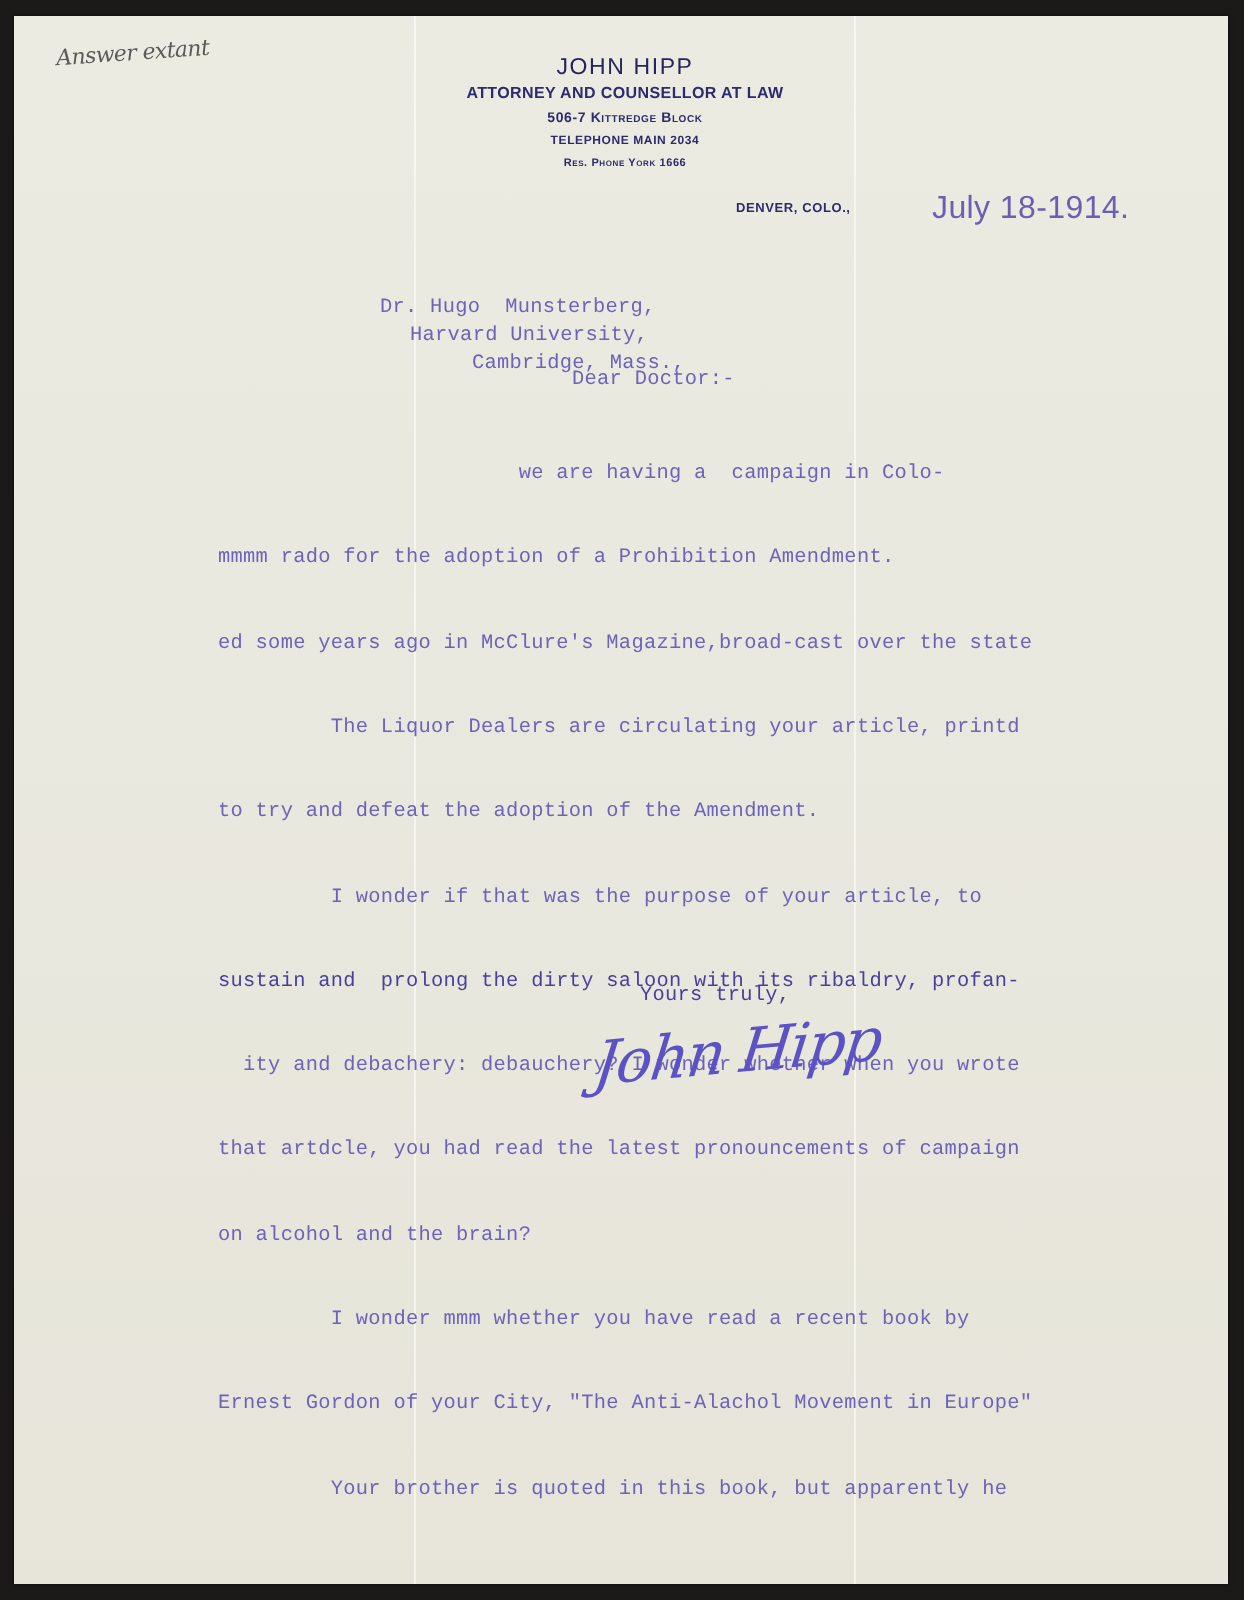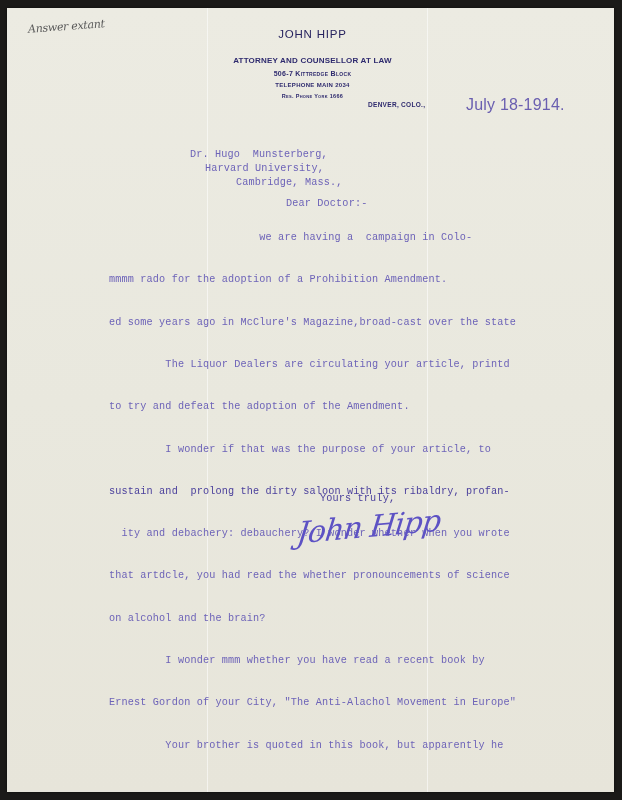--- a/index.html
+++ b/index.html
@@ -36,21 +36,21 @@
     .letterhead {
       position: absolute;
       left: 215px; top: 28px;
       width: 195px;
       text-align: center;
       color: #2e2a6e;
       font-family: "Liberation Sans", sans-serif;
       font-weight: bold;
     }
     .lh-name { font-size: 11.5px; letter-spacing: 0.8px; font-weight: normal; color: #27235f; }
-    .lh-title { font-size: 8px; margin-top: 16px; letter-spacing: 0.2px; }
+    .lh-title { font-size: 8px; margin-top: 2px; letter-spacing: 0.2px; }
     .lh-addr { font-size: 7px; margin-top: 5px; font-variant: small-caps; letter-spacing: 0.3px; }
     .lh-tel { font-size: 6px; margin-top: 5px; letter-spacing: 0.3px; }
     .lh-res { font-size: 5.5px; margin-top: 5px; letter-spacing: 0.3px; font-variant: small-caps; }
     .city {
       position: absolute;
       left: 368px; top: 101px;
       font-size: 6.5px;
       font-weight: bold;
       color: #2e2a6e;
       letter-spacing: 0.3px;
@@ -68,21 +68,21 @@
       font-size: 10.2px;
       color: #6d63b8;
       white-space: pre;
       position: absolute;
       letter-spacing: 0.15px;
     }
     .dark { color: #4a3f9c; }
     .addr1 { left: 190px; top: 149px; }
     .addr2 { left: 205px; top: 163px; }
     .addr3 { left: 236px; top: 177px; }
-    .addr4 { left: 266px; top: 198px; padding-left: 20px; }
+    .addr4 { left: 266px; top: 185px; padding-left: 20px; }
     .body-lines {
       position: absolute;
       left: 109px; top: 203px;
       font-family: "Liberation Mono", monospace;
       font-size: 10.2px;
       line-height: 14.1px;
       color: #6d63b8;
       white-space: pre;
       letter-spacing: 0.15px;
     }
@@ -132,21 +132,21 @@
 
 <div class="body-lines">
   <span class="ln">                        we are having a  campaign in Colo-</span>
   <span class="ln">mmmm rado for the adoption of a Prohibition Amendment.</span>
   <span class="ln">ed some years ago in McClure's Magazine,broad-cast over the state</span>
   <span class="ln">         The Liquor Dealers are circulating your article, printd</span>
   <span class="ln">to try and defeat the adoption of the Amendment.</span>
   <span class="ln">         I wonder if that was the purpose of your article, to</span>
   <span class="ln dark">sustain and  prolong the dirty saloon with its ribaldry, profan-</span>
   <span class="ln">  ity and debachery: debauchery? I wonder whether when you wrote</span>
-  <span class="ln">that artdcle, you had read the whether pronouncements of science</span>
+  <span class="ln">that artdcle, you had read the latest pronouncements of campaign</span>
   <span class="ln">on alcohol and the brain?</span>
   <span class="ln">         I wonder mmm whether you have read a recent book by</span>
   <span class="ln">Ernest Gordon of your City, "The Anti-Alachol Movement in Europe"</span>
   <span class="ln">         Your brother is quoted in this book, but apparently he</span>
   
   
   
   
   
   

